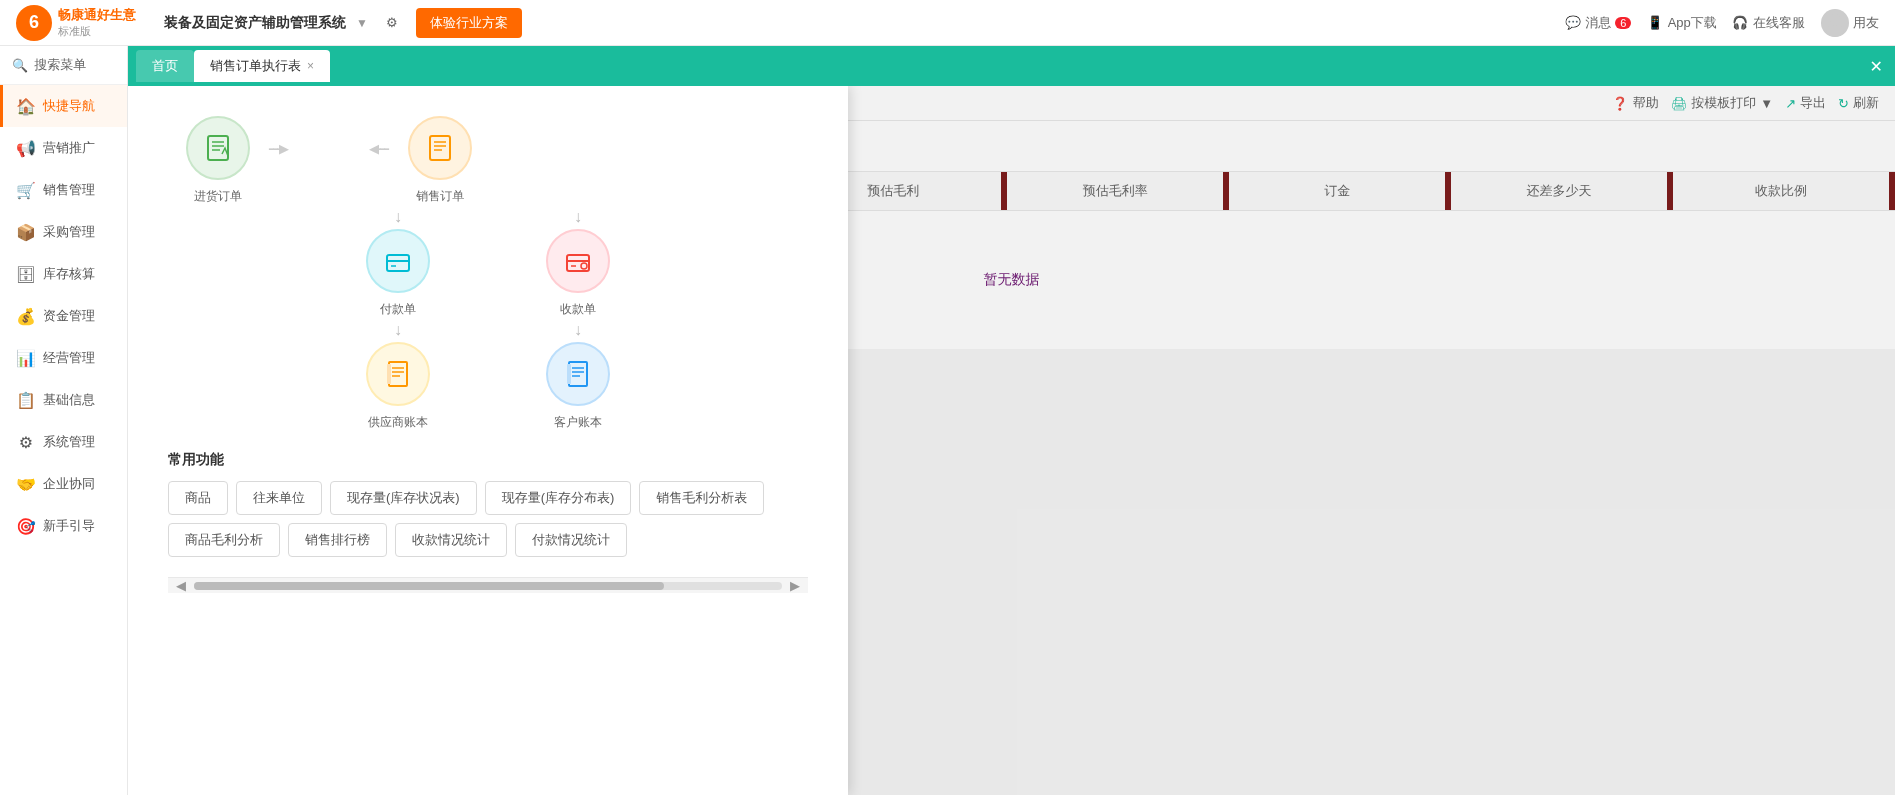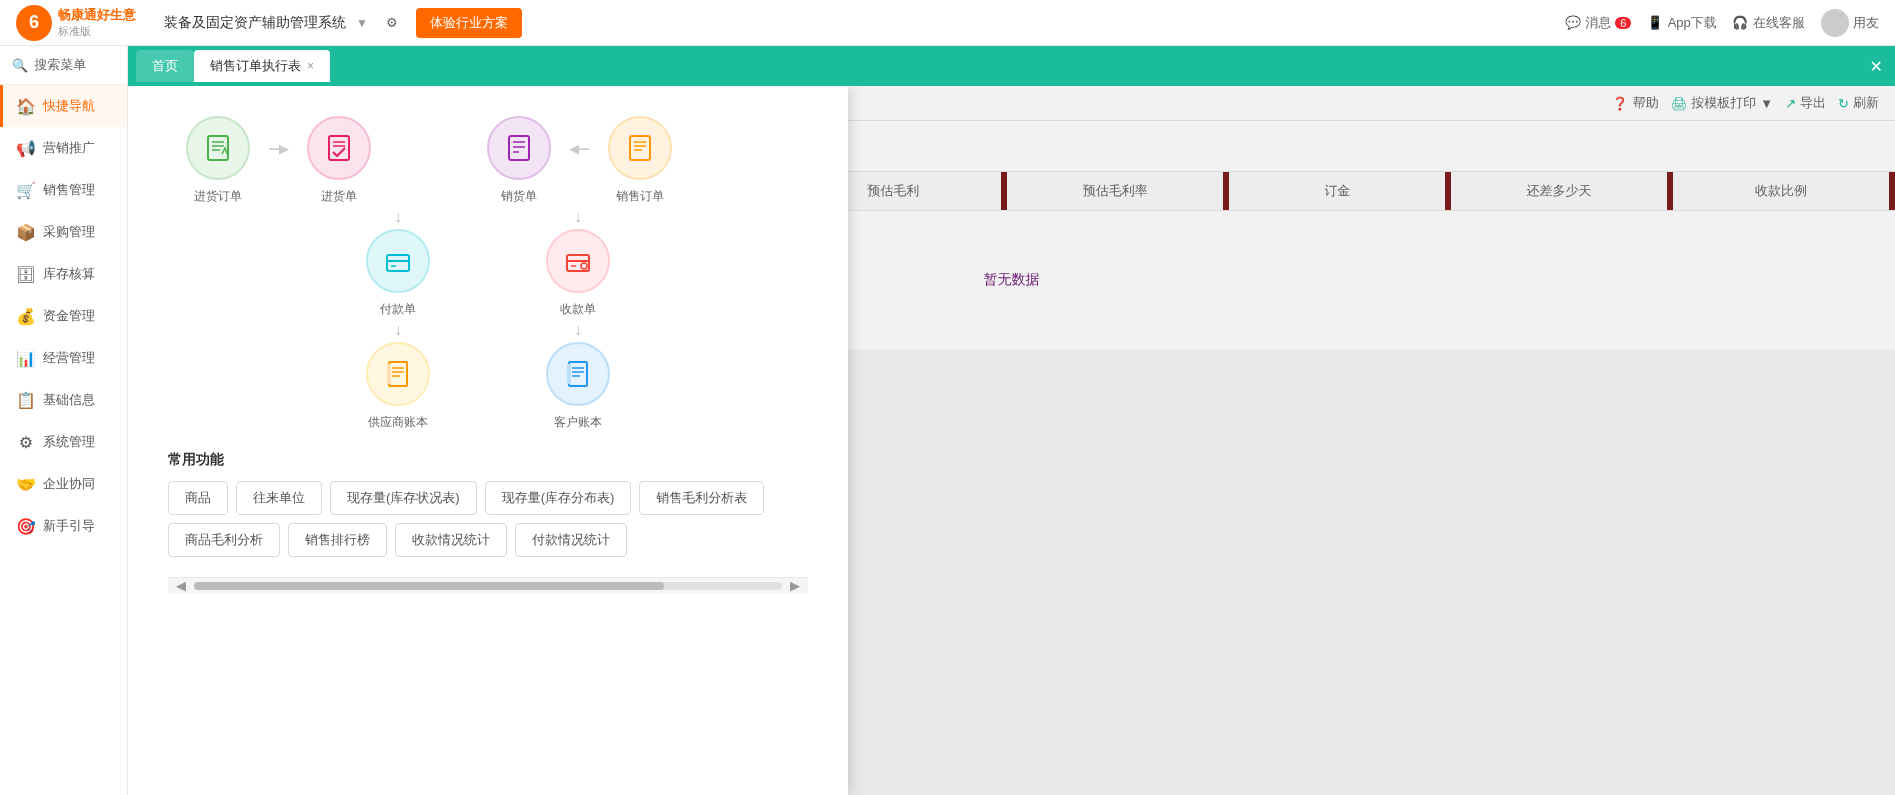--- a/index.html
+++ b/index.html
@@ -9,21 +9,21 @@
     .app-container { display: flex; flex-direction: column; height: 795px; width: 1895px; }
 
     
     .top-header { height: 46px; background: #fff; display: flex; align-items: center; padding: 0 16px; border-bottom: 1px solid #e8e8e8; flex-shrink: 0; }
     .logo-area { display: flex; align-items: center; width: 128px; flex-shrink: 0; }
     .logo-icon { width: 36px; height: 36px; background: #ff6900; border-radius: 50%; display: flex; align-items: center; justify-content: center; color: white; font-size: 18px; font-weight: bold; }
     .logo-text { margin-left: 6px; font-size: 12px; color: #333; line-height: 1.3; }
     .logo-text .main { font-size: 13px; font-weight: bold; color: #ff6900; }
 
     .header-mid { flex: 1; display: flex; align-items: center; gap: 10px; padding-left: 20px; }
-    .sys-title { font-size: 14px; color: #333; font-weight: normal; }
+    .sys-title { font-size: 14px; color: #333; font-weight: bold; }
     .sys-title-dropdown { font-size: 12px; color: #999; cursor: pointer; }
     .gear-btn { width: 28px; height: 28px; display: flex; align-items: center; justify-content: center; cursor: pointer; color: #666; }
     .try-btn { background: #ff6900; color: white; border: none; padding: 6px 14px; border-radius: 4px; cursor: pointer; font-size: 13px; }
 
     .header-right { display: flex; align-items: center; gap: 16px; }
     .header-right-item { display: flex; align-items: center; gap: 4px; cursor: pointer; color: #666; font-size: 13px; }
     .badge { background: #f5222d; color: white; border-radius: 10px; padding: 0 5px; font-size: 11px; min-width: 16px; text-align: center; }
     .user-avatar { width: 28px; height: 28px; background: #ccc; border-radius: 50%; display: flex; align-items: center; justify-content: center; color: white; font-size: 12px; overflow: hidden; }
 
     
@@ -294,45 +294,23 @@
                       </svg>
                   </div>
                   <span class="flow-label">进货订单</span>
                 </div>
 
                 <div style="display:flex; align-items:center; margin-bottom: 24px;">
                   <span style="color:#ccc; font-size:20px; letter-spacing:-4px;">- - -</span>
                   <span style="color:#ccc;">▶</span>
                 </div>
 
-                <div class="flow-node">
-                  <div class="flow-circle red-light">
-                    <svg width="32" height="32" viewBox="0 0 32 32">
-                        <rect x="6" y="4" width="20" height="24" rx="2" fill="none" stroke="#e91e63" stroke-width="2"></rect>
-                        <line x1="10" y1="10" x2="22" y2="10" stroke="#e91e63" stroke-width="1.5"></line>
-                        <line x1="10" y1="14" x2="22" y2="14" stroke="#e91e63" stroke-width="1.5"></line>
-                        <polyline points="10,20 14,24 22,16" fill="none" stroke="#e91e63" stroke-width="2"></polyline>
-                      </svg>
-                  </div>
-                  <span class="flow-label">进货单</span>
-                </div>
 
                 <div style="width: 80px;"></div>
 
-                <div class="flow-node">
-                  <div class="flow-circle purple">
-                    <svg width="32" height="32" viewBox="0 0 32 32">
-                        <rect x="6" y="4" width="20" height="24" rx="2" fill="none" stroke="#9c27b0" stroke-width="2"></rect>
-                        <line x1="10" y1="10" x2="22" y2="10" stroke="#9c27b0" stroke-width="1.5"></line>
-                        <line x1="10" y1="15" x2="22" y2="15" stroke="#9c27b0" stroke-width="1.5"></line>
-                        <line x1="10" y1="20" x2="16" y2="20" stroke="#9c27b0" stroke-width="1.5"></line>
-                      </svg>
-                  </div>
-                  <span class="flow-label">销货单</span>
-                </div>
 
                 <div style="display:flex; align-items:center; margin-bottom: 24px; transform: scaleX(-1);">
                   <span style="color:#ccc; font-size:20px; letter-spacing:-4px;">- - -</span>
                   <span style="color:#ccc;">▶</span>
                 </div>
 
                 <div class="flow-node">
                   <div class="flow-circle orange">
                     <svg width="32" height="32" viewBox="0 0 32 32">
                         <rect x="6" y="4" width="20" height="24" rx="2" fill="none" stroke="#ff9800" stroke-width="2"></rect>

